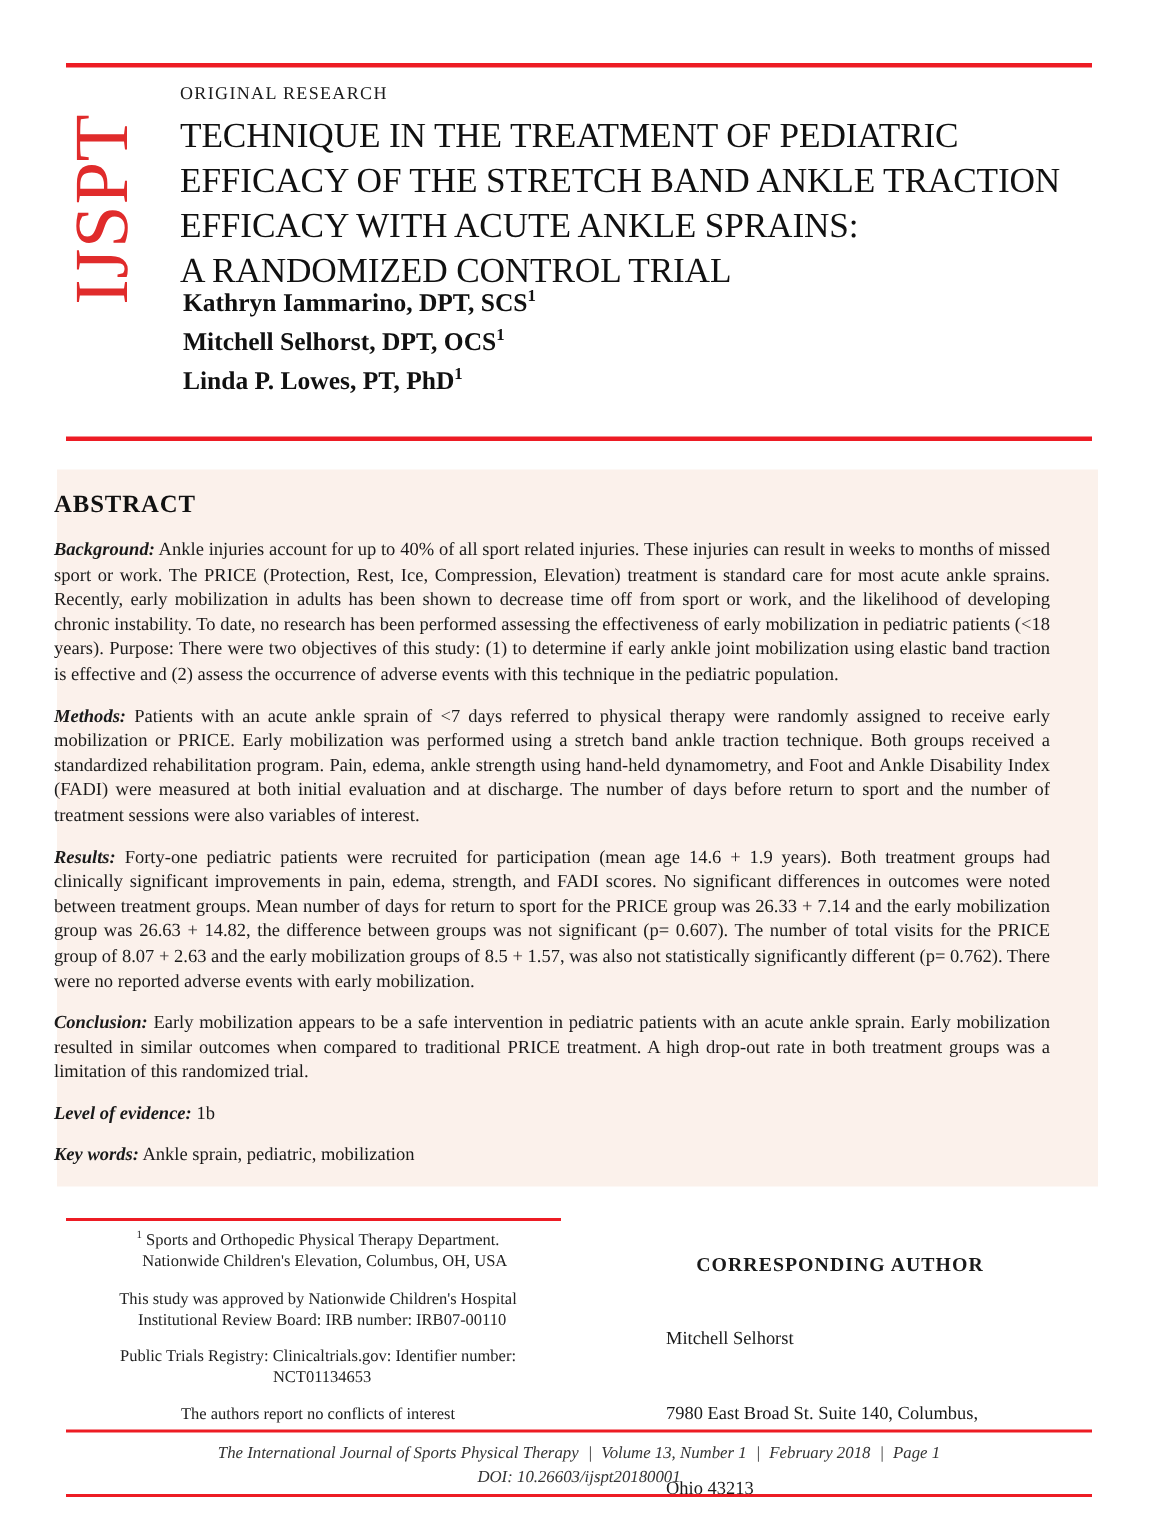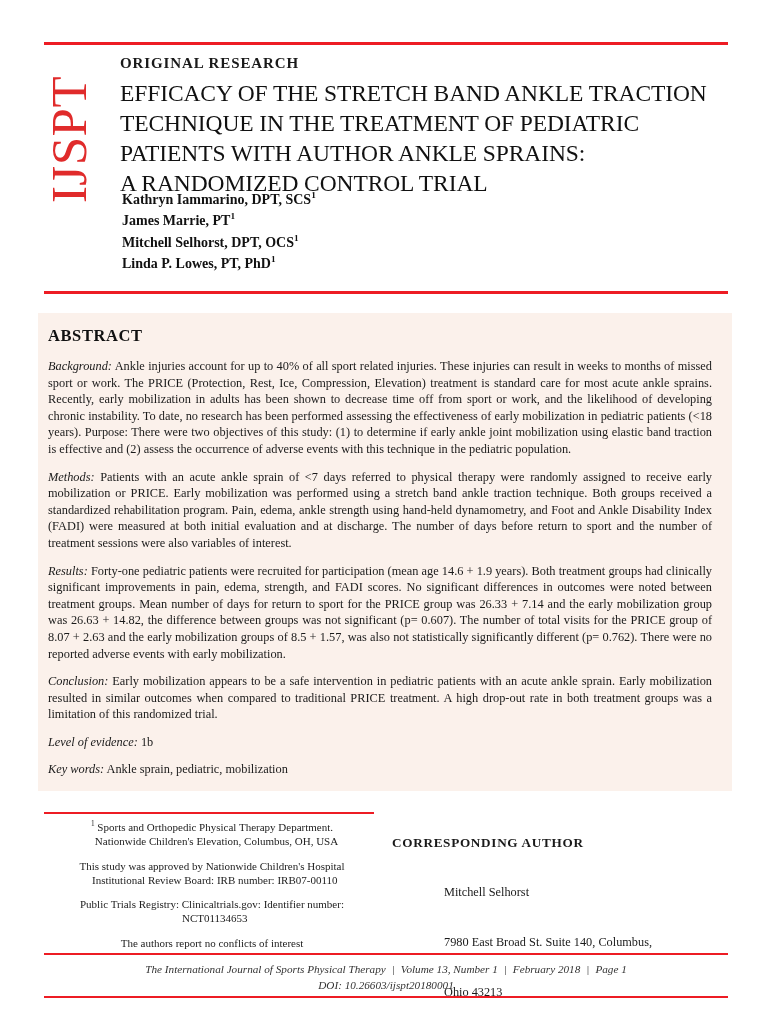--- a/index.html
+++ b/index.html
@@ -52,62 +52,62 @@
   }
 
   .head-block {
     position: absolute;
     left: 120px;
     top: 55px;
     width: 610px;
   }
   .kicker {
     font-family: "Liberation Serif", "DejaVu Serif", serif;
-    font-size: 15px;
-    font-weight: 700;
+    font-size: 12px;
+    font-weight: 400;
     letter-spacing: 0.9px;
     color: #1a1a1a;
     margin-bottom: 7px;
   }
   .title {
     font-family: "Liberation Serif", "DejaVu Serif", serif;
     font-size: 23.5px;
     font-weight: 400;
     line-height: 1.27;
     color: #111111;
     letter-spacing: -0.1px;
     margin: 0;
   }
   .title .tline { display: block; white-space: nowrap; }
 
   .authors {
     position: absolute;
     left: 122px;
     top: 189px;
     font-family: "Liberation Serif", "DejaVu Serif", serif;
-    font-size: 14px;
+    font-size: 17px;
     font-weight: 700;
     line-height: 1.52;
     color: #111111;
   }
   .authors div { white-space: nowrap; }
   sup { font-size: 0.66em; vertical-align: super; line-height: 0; }
 
   
   .abstract-box {
     position: absolute;
     left: 38px;
     top: 313px;
     width: 694px;
     height: 478px;
     background: #FBF1EB;
   }
   .abstract-inner {
     position: absolute;
-    left: 48px;
+    left: 36px;
     top: 326px;
     width: 664px;
   }
   .abstract-heading {
     font-family: "Liberation Serif", "DejaVu Serif", serif;
     font-size: 16.5px;
     font-weight: 700;
     letter-spacing: 0.6px;
     margin-bottom: 12px;
     color: #111111;
@@ -115,21 +115,21 @@
   .abs-p {
     font-family: "Liberation Serif", "DejaVu Serif", serif;
     font-size: 12.35px;
     line-height: 1.345;
     text-align: justify;
     color: #1a1a1a;
     margin: 0 0 11px 0;
   }
   .abs-p:last-child { margin-bottom: 0; }
   .abs-label {
-    font-weight: 400;
+    font-weight: 700;
     font-style: italic;
   }
   .abs-kv { margin-bottom: 11px; }
 
   
   .notes {
     position: absolute;
     left: 44px;
     top: 820px;
     width: 336px;
@@ -149,20 +149,21 @@
     left: 392px;
     top: 835px;
     width: 336px;
     font-family: "Liberation Serif", "DejaVu Serif", serif;
     color: #1a1a1a;
   }
   .corr-heading {
     font-size: 13.2px;
     font-weight: 700;
     letter-spacing: 0.7px;
+    text-align: center;
     margin-bottom: 8px;
   }
   .corr-body {
     font-size: 12.3px;
     line-height: 1.48;
     padding-left: 52px;
   }
   .corr-body div { white-space: nowrap; margin-top: 32px; }
   .corr-indent { padding-left: 44px; }
 
@@ -187,30 +188,29 @@
 <div class="page">
 
   <div class="rule rule-top"></div>
   <div class="rule rule-mid"></div>
 
   <div class="logo">IJSPT</div>
 
   <div class="head-block">
     <div class="kicker">ORIGINAL RESEARCH</div>
     <h1 class="title">
+      <span class="tline">TECHNIQUE IN THE TREATMENT OF PEDIATRIC</span>
       <span class="tline">EFFICACY OF THE STRETCH BAND ANKLE TRACTION</span>
-      <span class="tline">TECHNIQUE IN THE TREATMENT OF PEDIATRIC</span>
-      <span class="tline">PATIENTS WITH AUTHOR ANKLE SPRAINS:</span>
+      <span class="tline">EFFICACY WITH ACUTE ANKLE SPRAINS:</span>
       <span class="tline">A RANDOMIZED CONTROL TRIAL</span>
     </h1>
   </div>
 
   <div class="authors">
     <div><span>Kathryn Iammarino, DPT, SCS</span><sup>1</sup></div>
-    <div><span>James Marrie, PT</span><sup>1</sup></div>
     <div><span>Mitchell Selhorst, DPT, OCS</span><sup>1</sup></div>
     <div><span>Linda P. Lowes, PT, PhD</span><sup>1</sup></div>
   </div>
 
   <div class="abstract-box"></div>
   <div class="abstract-inner">
     <div class="abstract-heading">ABSTRACT</div>
 
     <p class="abs-p"><span class="abs-label">Background:</span> <span>Ankle injuries account for up to 40% of all sport related injuries. These injuries can result in weeks to months of missed sport or work. The PRICE (Protection, Rest, Ice, Compression, Elevation) treatment is standard care for most acute ankle sprains. Recently, early mobilization in adults has been shown to decrease time off from sport or work, and the likelihood of developing chronic instability. To date, no research has been performed assessing the effectiveness of early mobilization in pediatric patients (&lt;18 years). Purpose: There were two objectives of this study: (1) to determine if early ankle joint mobilization using elastic band traction is effective and (2) assess the occurrence of adverse events with this technique in the pediatric population.</span></p>
 

